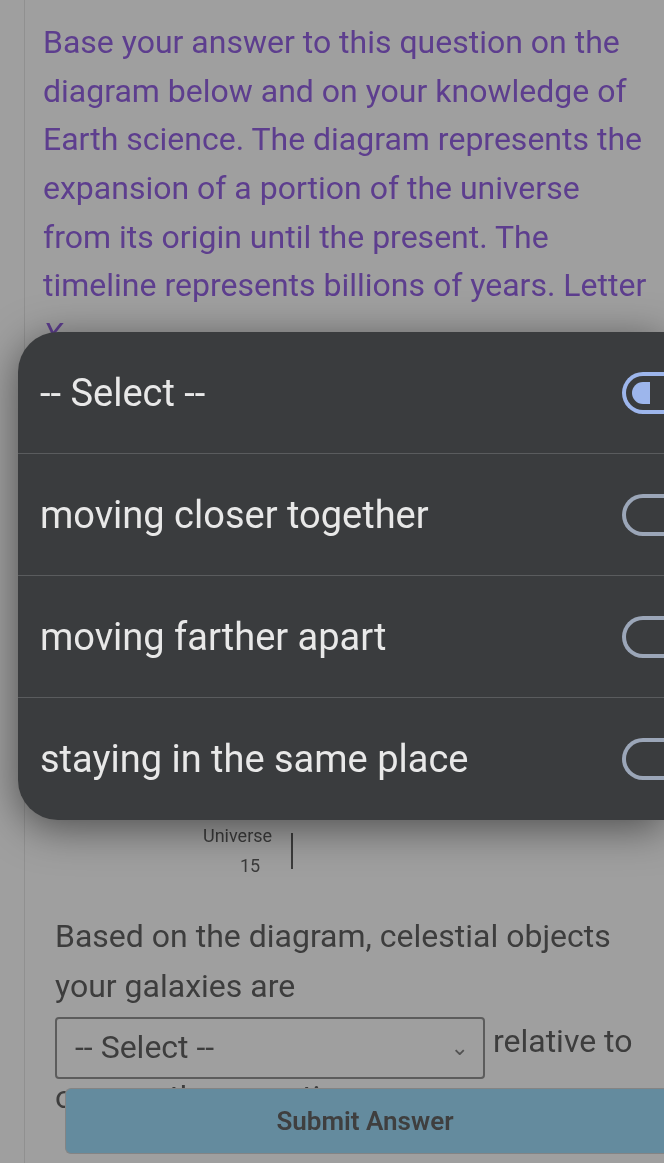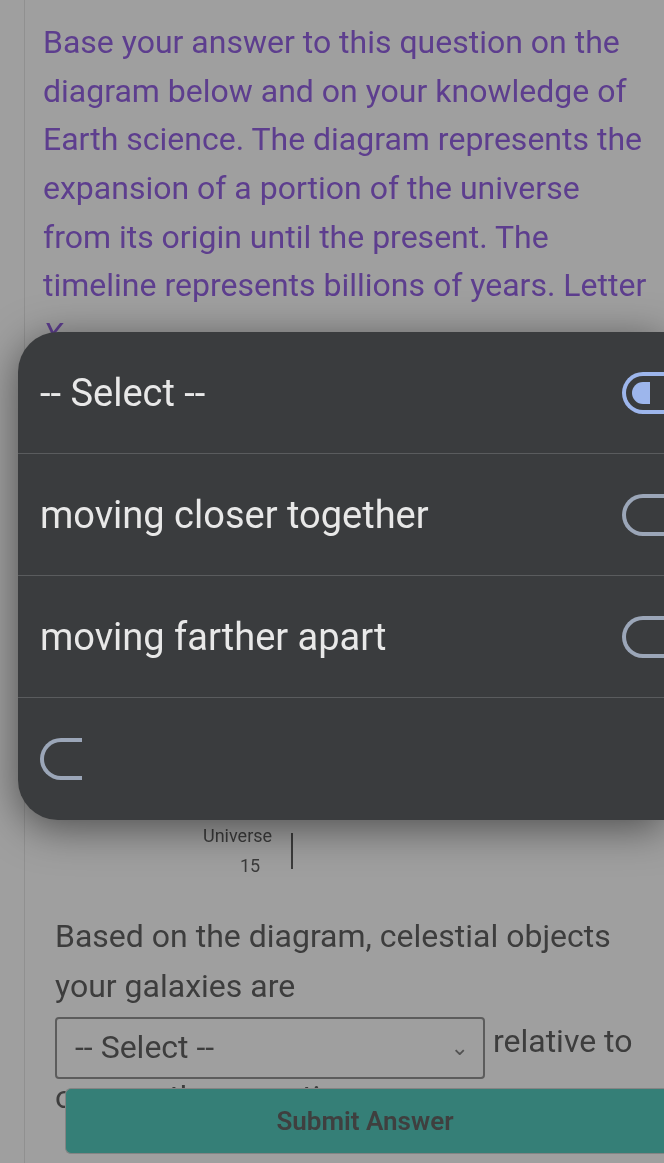--- a/index.html
+++ b/index.html
@@ -94,21 +94,21 @@
     font-size: 22px;
     color: #555;
     margin-left: 24px;
   }
   .submit-btn {
     position: absolute;
     left: 40px;
     top: 1088px;
     right: 0;
     height: 66px;
-    background: #14b8a6;
+    background: #7dd3fc;
     border: 1px solid #c4c4c4;
     border-right: none;
     border-radius: 6px 0 0 6px;
     font-size: 26px;
     font-weight: 600;
     color: #2a2a2a;
     display: flex;
     align-items: center;
     justify-content: center;
   }
@@ -217,15 +217,16 @@
   </div>
   <div class="sheet-item">
     <span>moving closer together</span>
     <span class="radio edge"></span>
   </div>
   <div class="sheet-item">
     <span>moving farther apart</span>
     <span class="radio edge"></span>
   </div>
   <div class="sheet-item">
+    <span>staying in the same place</span>
     <span class="radio edge"></span>
   </div>
 </div>
 
 </body></html>

